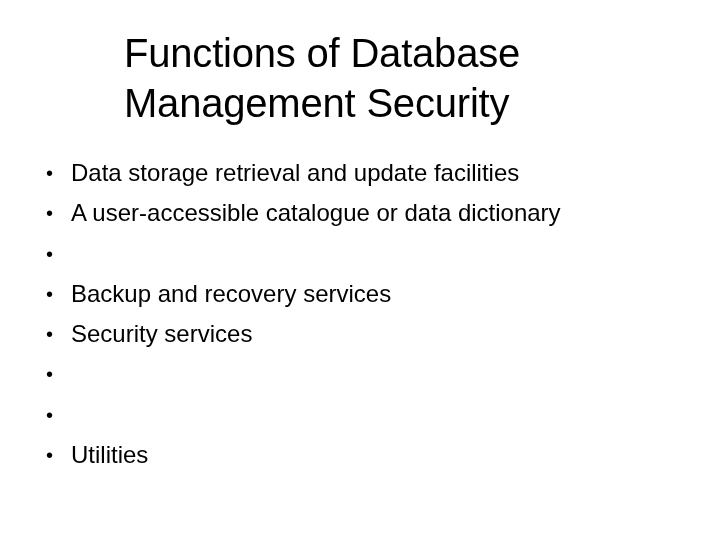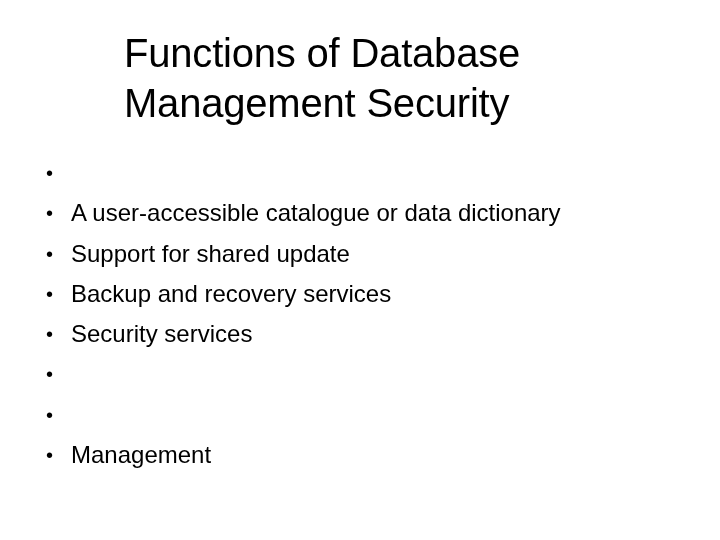--- a/index.html
+++ b/index.html
@@ -57,41 +57,41 @@
 
 <div class="slide">
   <h1 class="title">
     <span>Functions of Database</span>
     <span>Management Security</span>
   </h1>
 
   <ul class="bullets">
     <li class="bullet-item">
       <span class="bullet-dot">•</span>
+      <span>Data storage retrieval and update facilities</span>
     </li>
     <li class="bullet-item">
       <span class="bullet-dot">•</span>
       <span>A user-accessible catalogue or data dictionary</span>
     </li>
     <li class="bullet-item">
       <span class="bullet-dot">•</span>
-      <span>Support for shared update</span>
     </li>
     <li class="bullet-item">
       <span class="bullet-dot">•</span>
       <span>Backup and recovery services</span>
     </li>
     <li class="bullet-item">
       <span class="bullet-dot">•</span>
       <span>Security services</span>
     </li>
     <li class="bullet-item">
       <span class="bullet-dot">•</span>
     </li>
     <li class="bullet-item">
       <span class="bullet-dot">•</span>
     </li>
     <li class="bullet-item">
       <span class="bullet-dot">•</span>
-      <span>Management</span>
+      <span>Utilities</span>
     </li>
   </ul>
 </div>
 
 </body></html>

